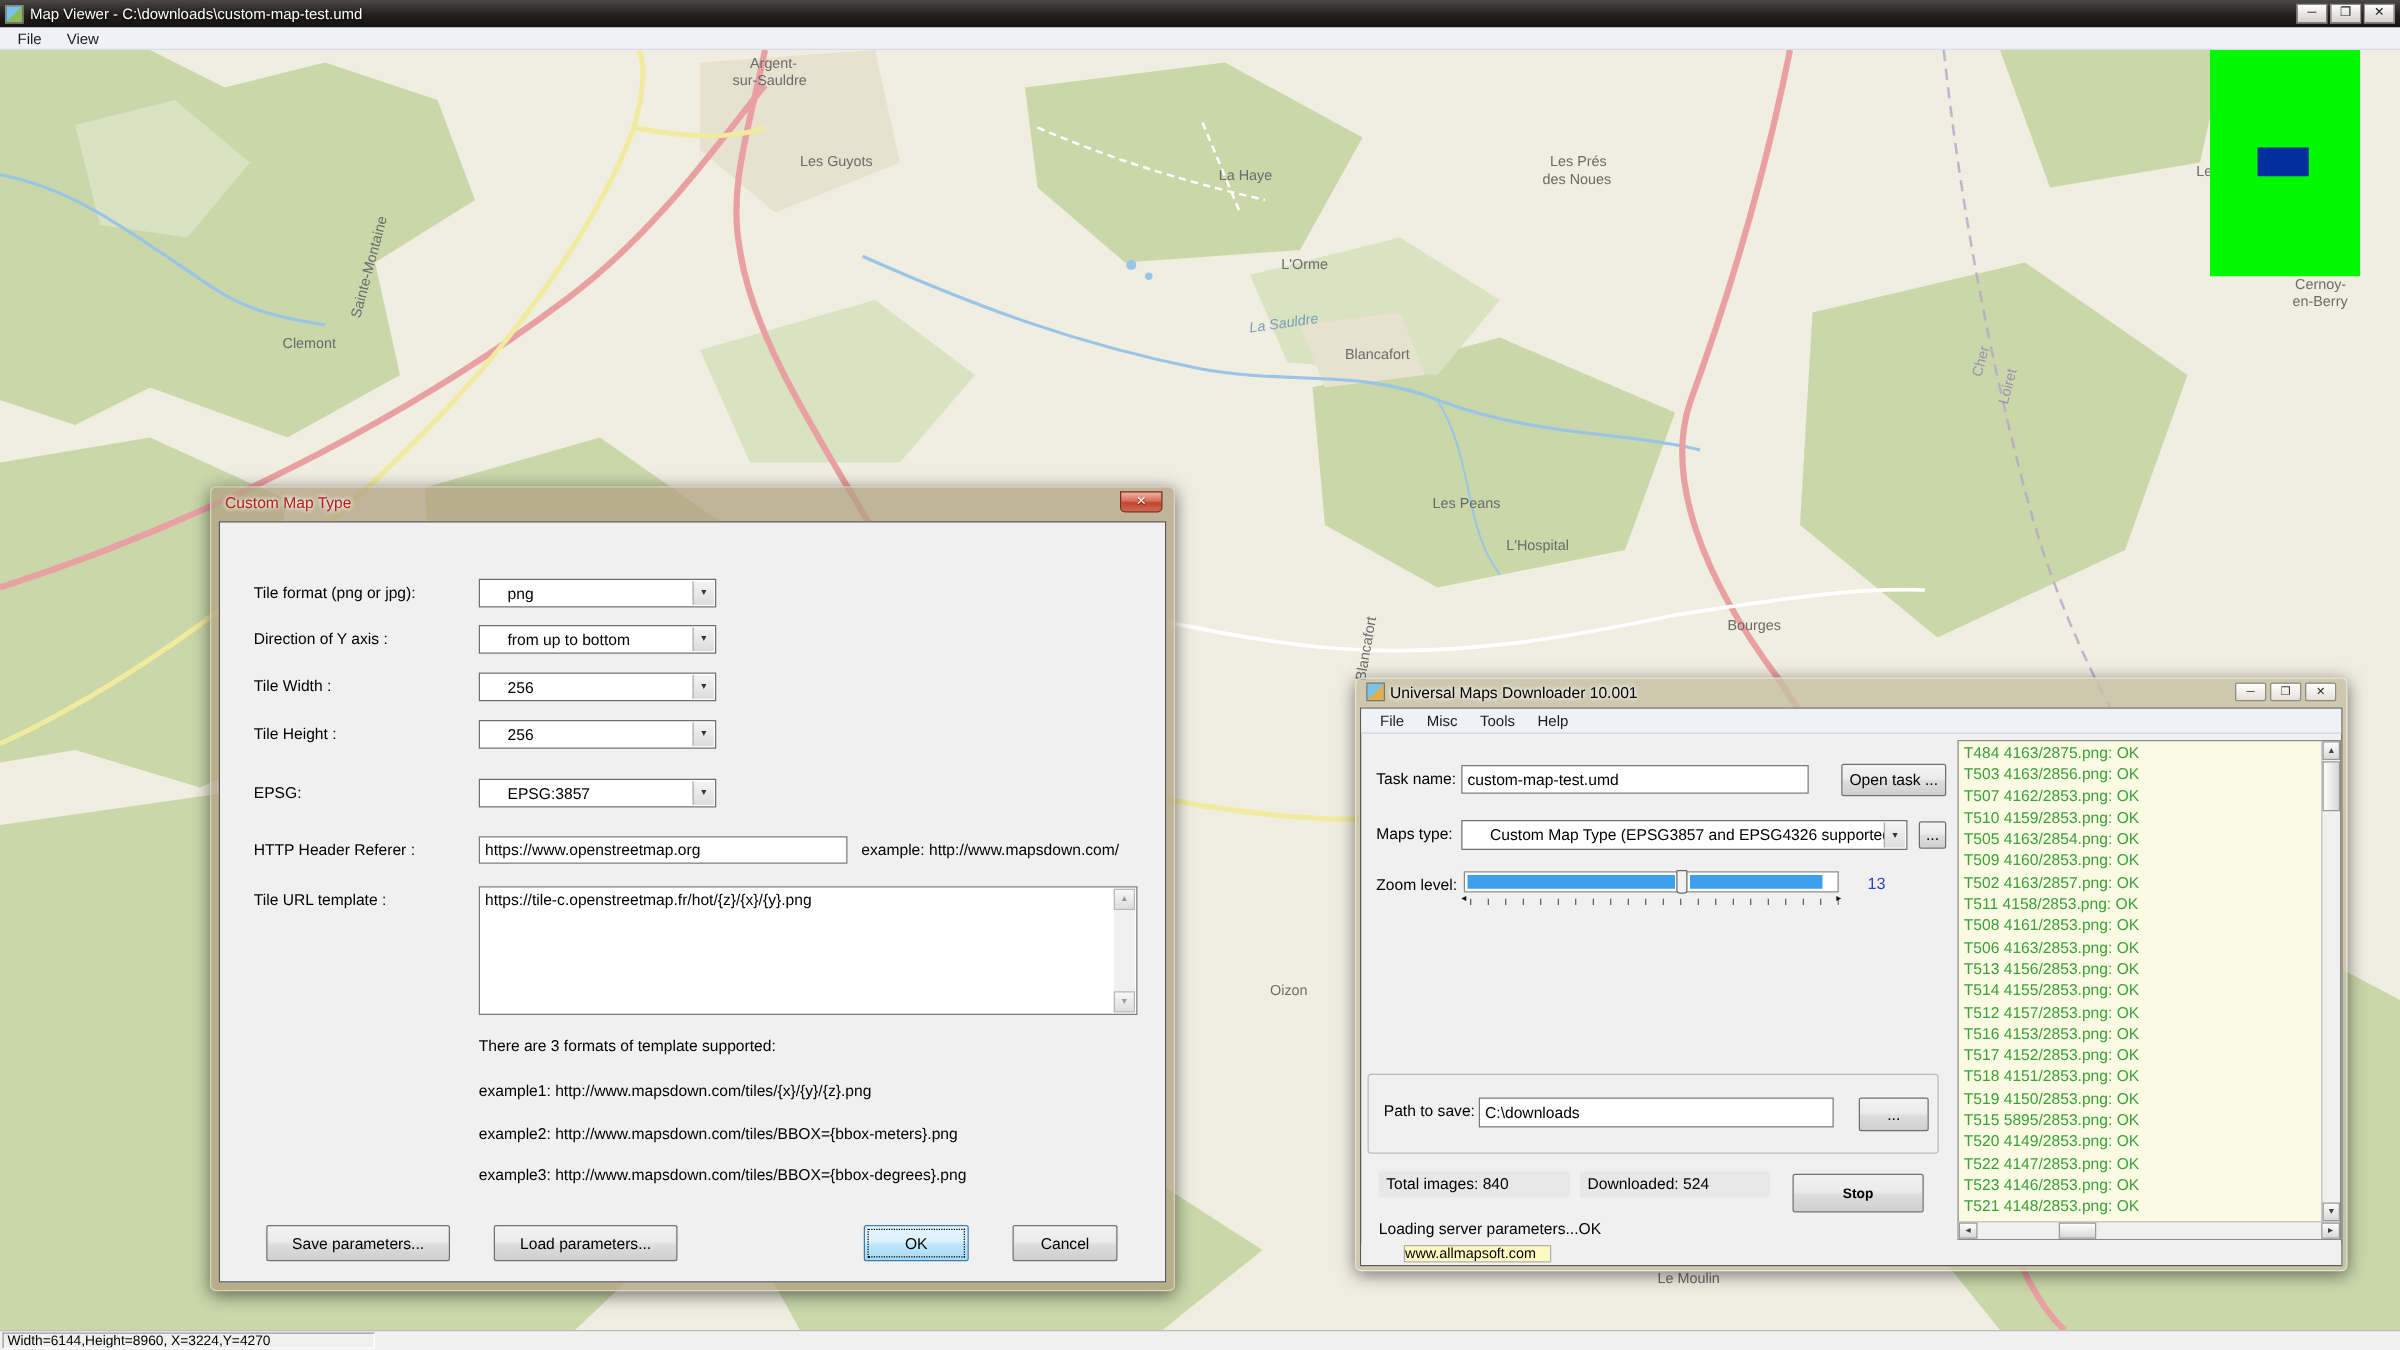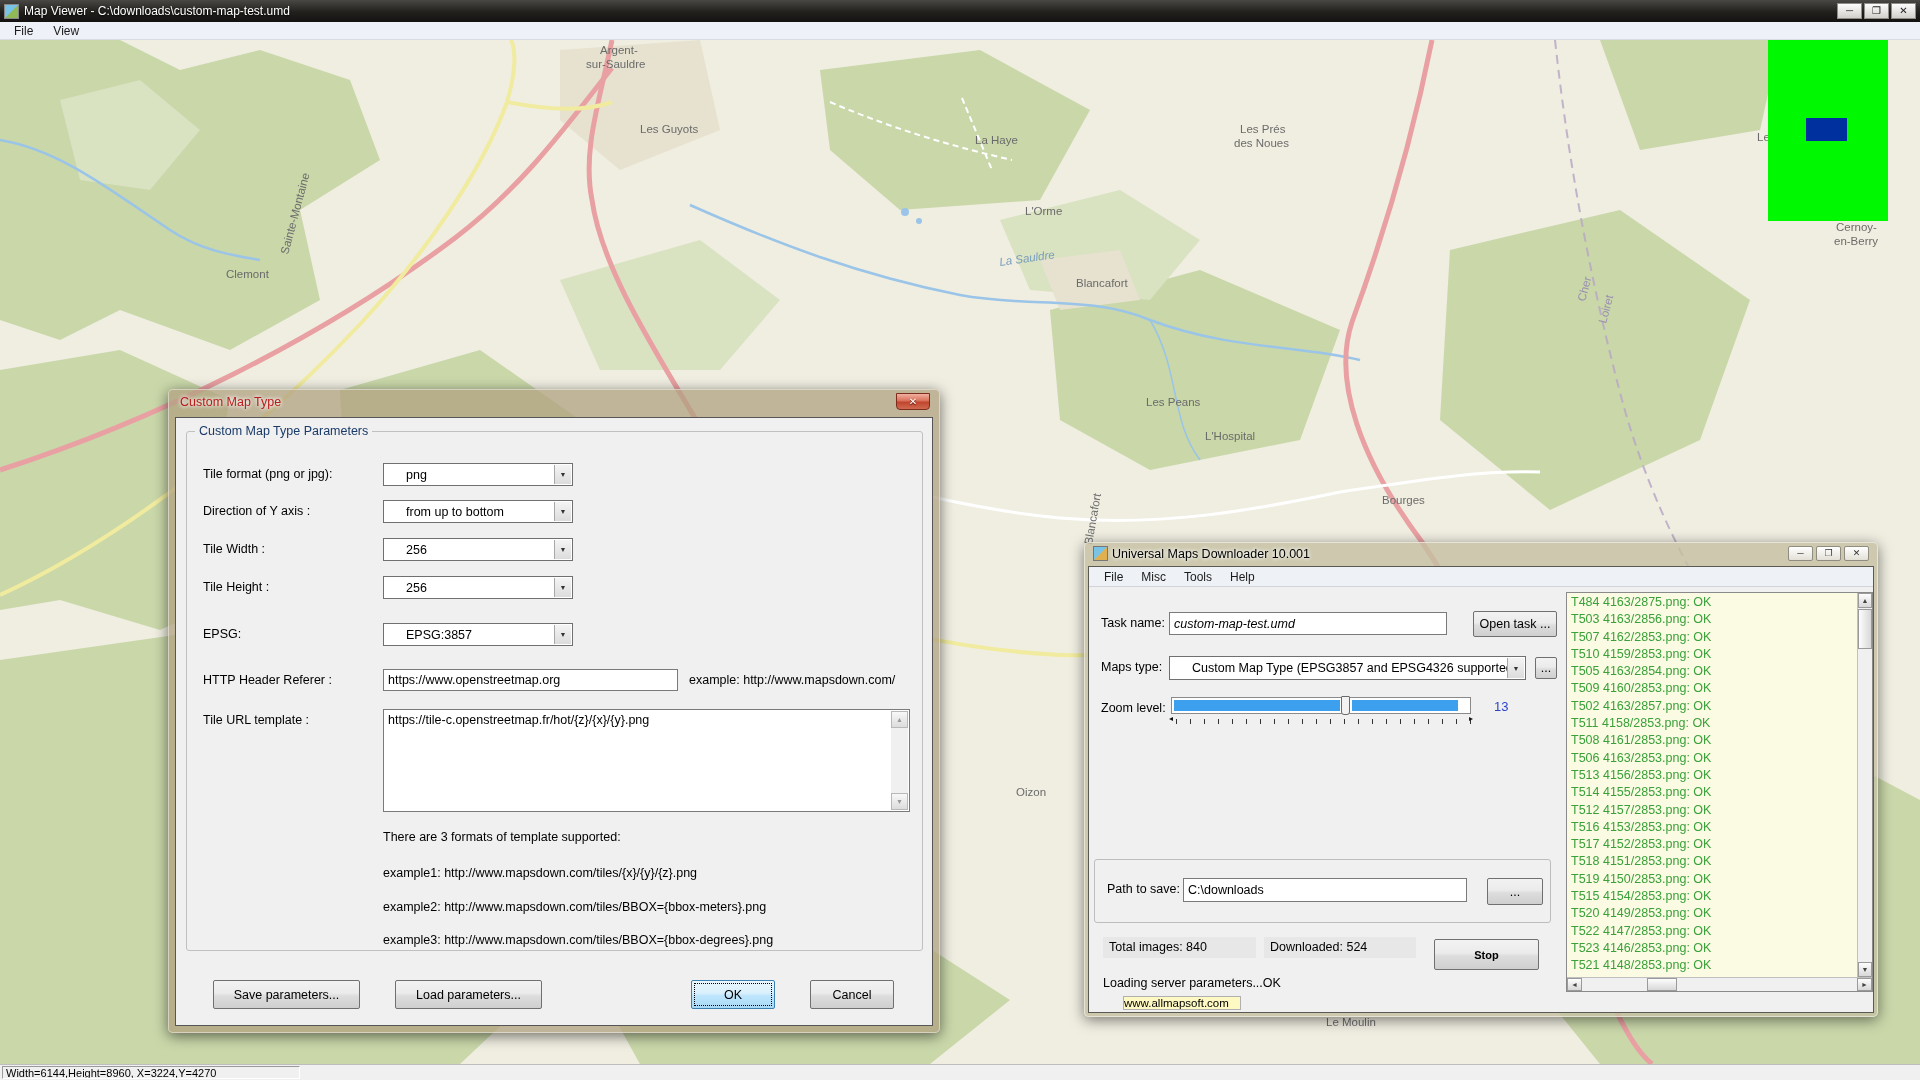--- a/index.html
+++ b/index.html
@@ -84,21 +84,21 @@
   #umd .umd-icon { position:absolute; left:9px; top:4px; width:15px; height:15px; border:1px solid #777;
     background:linear-gradient(135deg,#79c3e6 0 49%,#e0b050 51% 100%); }
   #umd .umd-btns { position:absolute; right:9px; top:4px; display:flex; gap:3px; }
   #umd .ubtn { width:25px; height:15px; background:linear-gradient(#ffffff,#e2e0d6); border:1px solid #8f8d82;
     border-radius:2px; font-size:9px; line-height:13px; text-align:center; color:#333; }
   #umd .umd-inner { position:absolute; left:4px; right:4px; top:24px; bottom:4px; background:#f0f0f0;
     border:1px solid #5a5a52; }
   #umd .umd-menubar { position:absolute; left:0; right:0; top:0; height:20px; background:#eef1f6;
     border-bottom:1px solid #d0d4da; display:flex; align-items:center; padding-left:6px; }
   #umd .menu-item { padding:1px 9px; }
-  #task-input { position:absolute; left:80px; top:45px; width:278px; height:23px;font-style:italic; }
+  #task-input { position:absolute; left:80px; top:45px; width:278px; height:23px; }
   #open-task-btn { position:absolute; left:384px; top:44px; width:84px; height:26px; }
   #maps-combo { position:absolute; left:80px; top:89px; width:357px; height:24px; }
   #maps-more-btn { position:absolute; left:446px; top:90px; width:22px; height:22px; }
   #zoom-slider { position:absolute; left:82px; top:130px; width:300px; height:17px; background:#fff;
     border:1px solid #8a8a8a; }
   #zoom-slider .fill-l { position:absolute; left:2px; top:2px; height:11px; width:166px; background:#3da0ef; }
   #zoom-slider .fill-r { position:absolute; left:180px; top:2px; height:11px; width:106px; background:#3da0ef; }
   #zoom-slider .thumb { position:absolute; left:169px; top:-2px; width:9px; height:19px; background:#f2f2f2;
     border:1px solid #6a6a6a; border-radius:1px 1px 3px 3px; }
   #zoom-ticks { position:absolute; left:82px; top:151px; width:300px; height:8px;
@@ -242,23 +242,20 @@
     <span class="menu-item">View</span>
   </div>
   <div class="statusbar">
     <div class="status-panel p1">Width=6144,Height=8960, X=3224,Y=4270</div>
   </div>
 
   <div id="dlg">
     <span class="dlg-title">Custom Map Type</span>
     <div class="dlg-close">✕</div>
     <div class="dlg-body">
-      <div class="groupbox">
-        <span class="gtitle">Custom Map Type Parameters</span>
-      </div>
 
       <span class="lbl drow-label" style="top:49px">Tile format (png or jpg):</span>
       <div class="combo dcombo" style="top:45px">
         <span class="combo-text">png</span>
         <span class="combo-arrow">▼</span>
       </div>
 
       <span class="lbl drow-label" style="top:86px">Direction of Y axis :</span>
       <div class="combo dcombo" style="top:82px">
         <span class="combo-text">from up to bottom</span>
@@ -368,21 +365,21 @@
             <div class="log-line">T511 4158/2853.png: OK</div>
             <div class="log-line">T508 4161/2853.png: OK</div>
             <div class="log-line">T506 4163/2853.png: OK</div>
             <div class="log-line">T513 4156/2853.png: OK</div>
             <div class="log-line">T514 4155/2853.png: OK</div>
             <div class="log-line">T512 4157/2853.png: OK</div>
             <div class="log-line">T516 4153/2853.png: OK</div>
             <div class="log-line">T517 4152/2853.png: OK</div>
             <div class="log-line">T518 4151/2853.png: OK</div>
             <div class="log-line">T519 4150/2853.png: OK</div>
-            <div class="log-line">T515 4154/2853.png: OK</div>
+            <div class="log-line">T515 5895/2853.png: OK</div>
             <div class="log-line">T520 4149/2853.png: OK</div>
             <div class="log-line">T522 4147/2853.png: OK</div>
             <div class="log-line">T523 4146/2853.png: OK</div>
             <div class="log-line">T521 4148/2853.png: OK</div>
           </div>
         <div id="log-vsb" class="sb">
           <div class="arr up">▲</div>
           <div class="vthumb"></div>
           <div class="arr dn">▼</div>
         </div>

